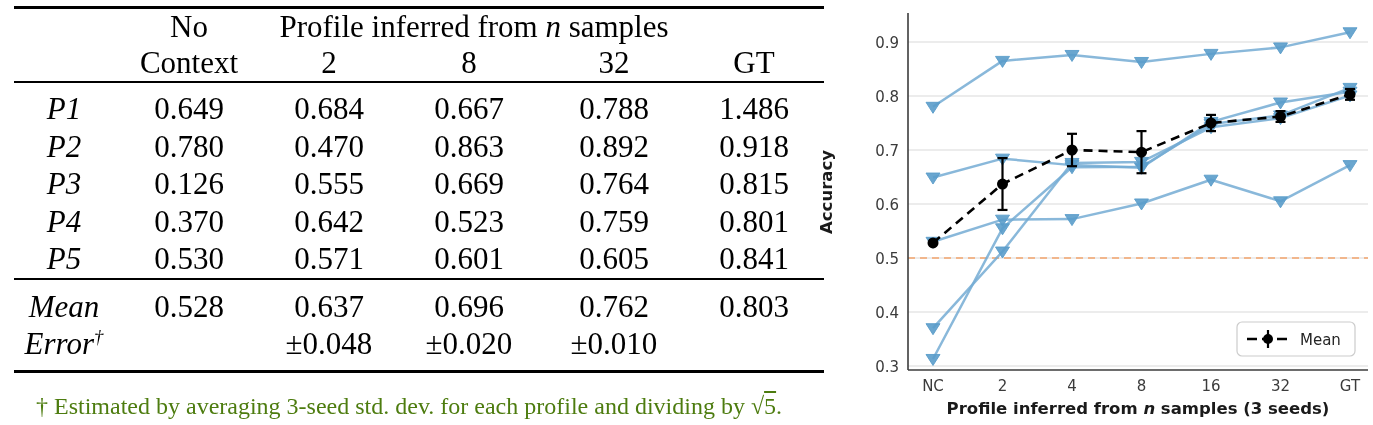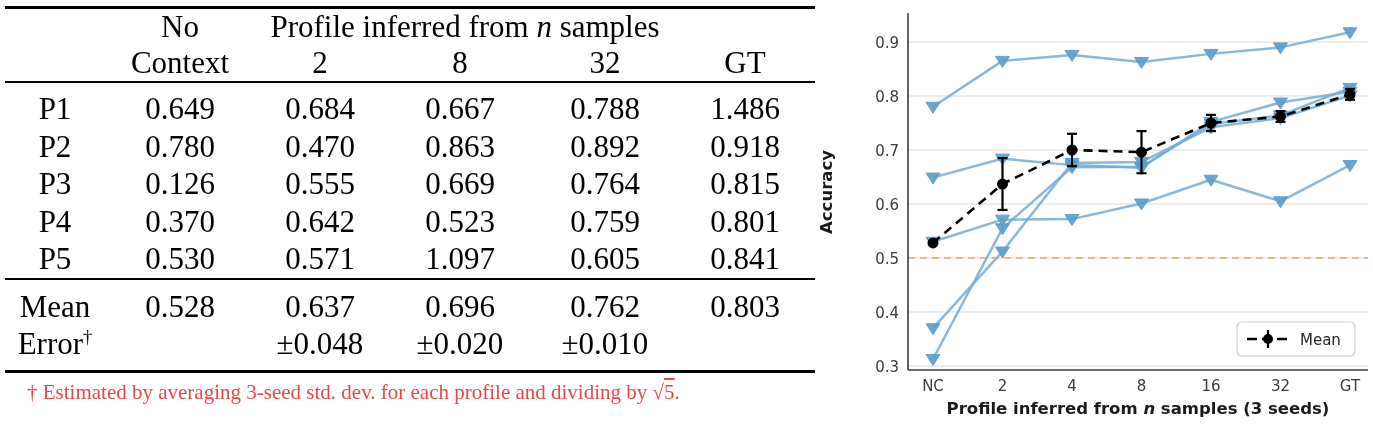--- a/index.html
+++ b/index.html
@@ -1,35 +1,35 @@
 <!DOCTYPE html>
 <html><head>
 <meta charset="utf-8">
 <style>
   html,body{margin:0;padding:0;background:#ffffff;}
   #page{position:relative;width:1373px;height:425px;background:#ffffff;overflow:hidden;
         font-family:"Liberation Serif",serif;color:#000;}
 
   
-  #table-wrap{position:absolute;left:5px;top:6px;width:812px;}
+  #table-wrap{position:absolute;left:14px;top:6px;width:812px;}
   table.results{border-collapse:collapse;width:810px;font-size:31px;line-height:37.5px;color:#000;}
   table.results th, table.results td{padding:0;font-weight:normal;text-align:center;white-space:nowrap;}
   thead{border-top:3px solid #000;border-bottom:2px solid #000;}
   tbody.main{border-bottom:2px solid #000;}
   tbody.summary{border-bottom:3px solid #000;}
   thead th{vertical-align:top;padding-top:5px;line-height:36px;}
   th.gt-head{vertical-align:bottom;padding-bottom:3px;}
-  td.row-label, th.row-label{text-align:left;padding-left:2px;}
+  td.row-label, th.row-label{text-align:left;padding-left:2px;font-style:italic;}
   tbody.main tr:first-child td{padding-top:7px;}
   tbody.main tr:last-child td{}
   tbody.summary tr:first-child td{padding-top:8px;}
   tbody.summary tr:last-child td{padding-bottom:7px;}
   .math-n{font-style:italic;}
   sup.dagger{font-size:60%;vertical-align:super;line-height:0;}
-  #footnote{margin-top:7px;padding-left:22px;font-size:21px;color:#ef4444;}
+  #footnote{margin-top:20px;padding-left:22px;font-size:24px;color:#4d7c0f;}
   .radicand{text-decoration:overline;}
 
   
   #chart-wrap{position:absolute;left:800px;top:0;width:573px;height:425px;}
   svg text{font-family:"DejaVu Sans","Liberation Sans",sans-serif;}
 </style>
 </head>
 <body>
 
 <div id="page">
@@ -90,21 +90,21 @@
             <td>0.370</td>
             <td>0.642</td>
             <td>0.523</td>
             <td>0.759</td>
             <td>0.801</td>
           </tr>
           <tr>
             <td class="row-label">P5</td>
             <td>0.530</td>
             <td>0.571</td>
-            <td>1.097</td>
+            <td>0.601</td>
             <td>0.605</td>
             <td>0.841</td>
           </tr>
         </tbody>
       <tbody class="summary" id="summary-body">
           <tr>
             <td class="row-label">Mean</td>
             <td>0.528</td>
             <td>0.637</td>
             <td>0.696</td>

